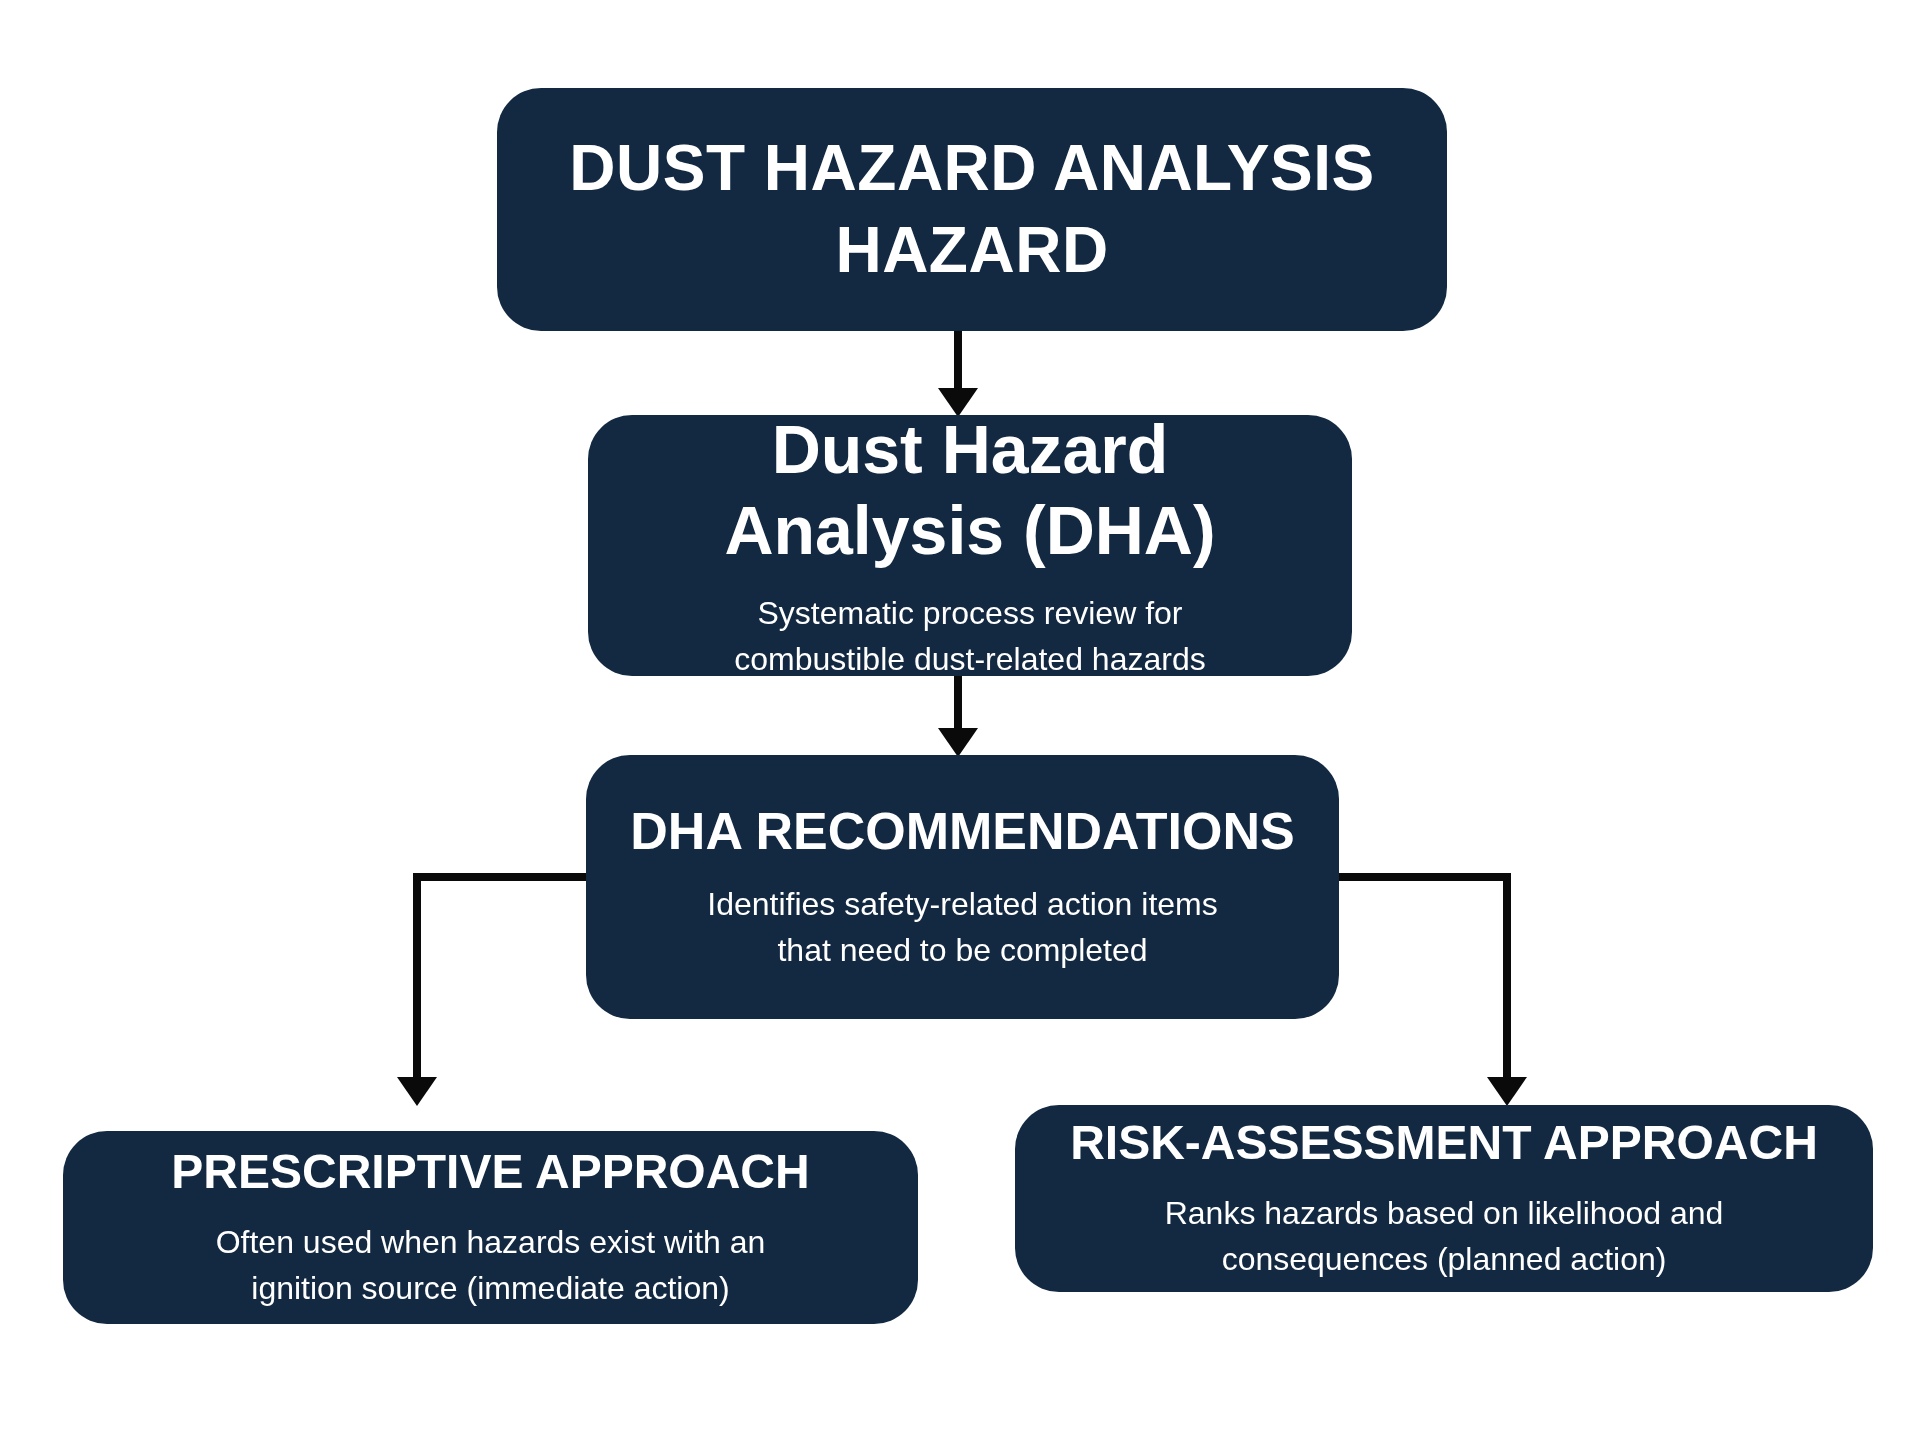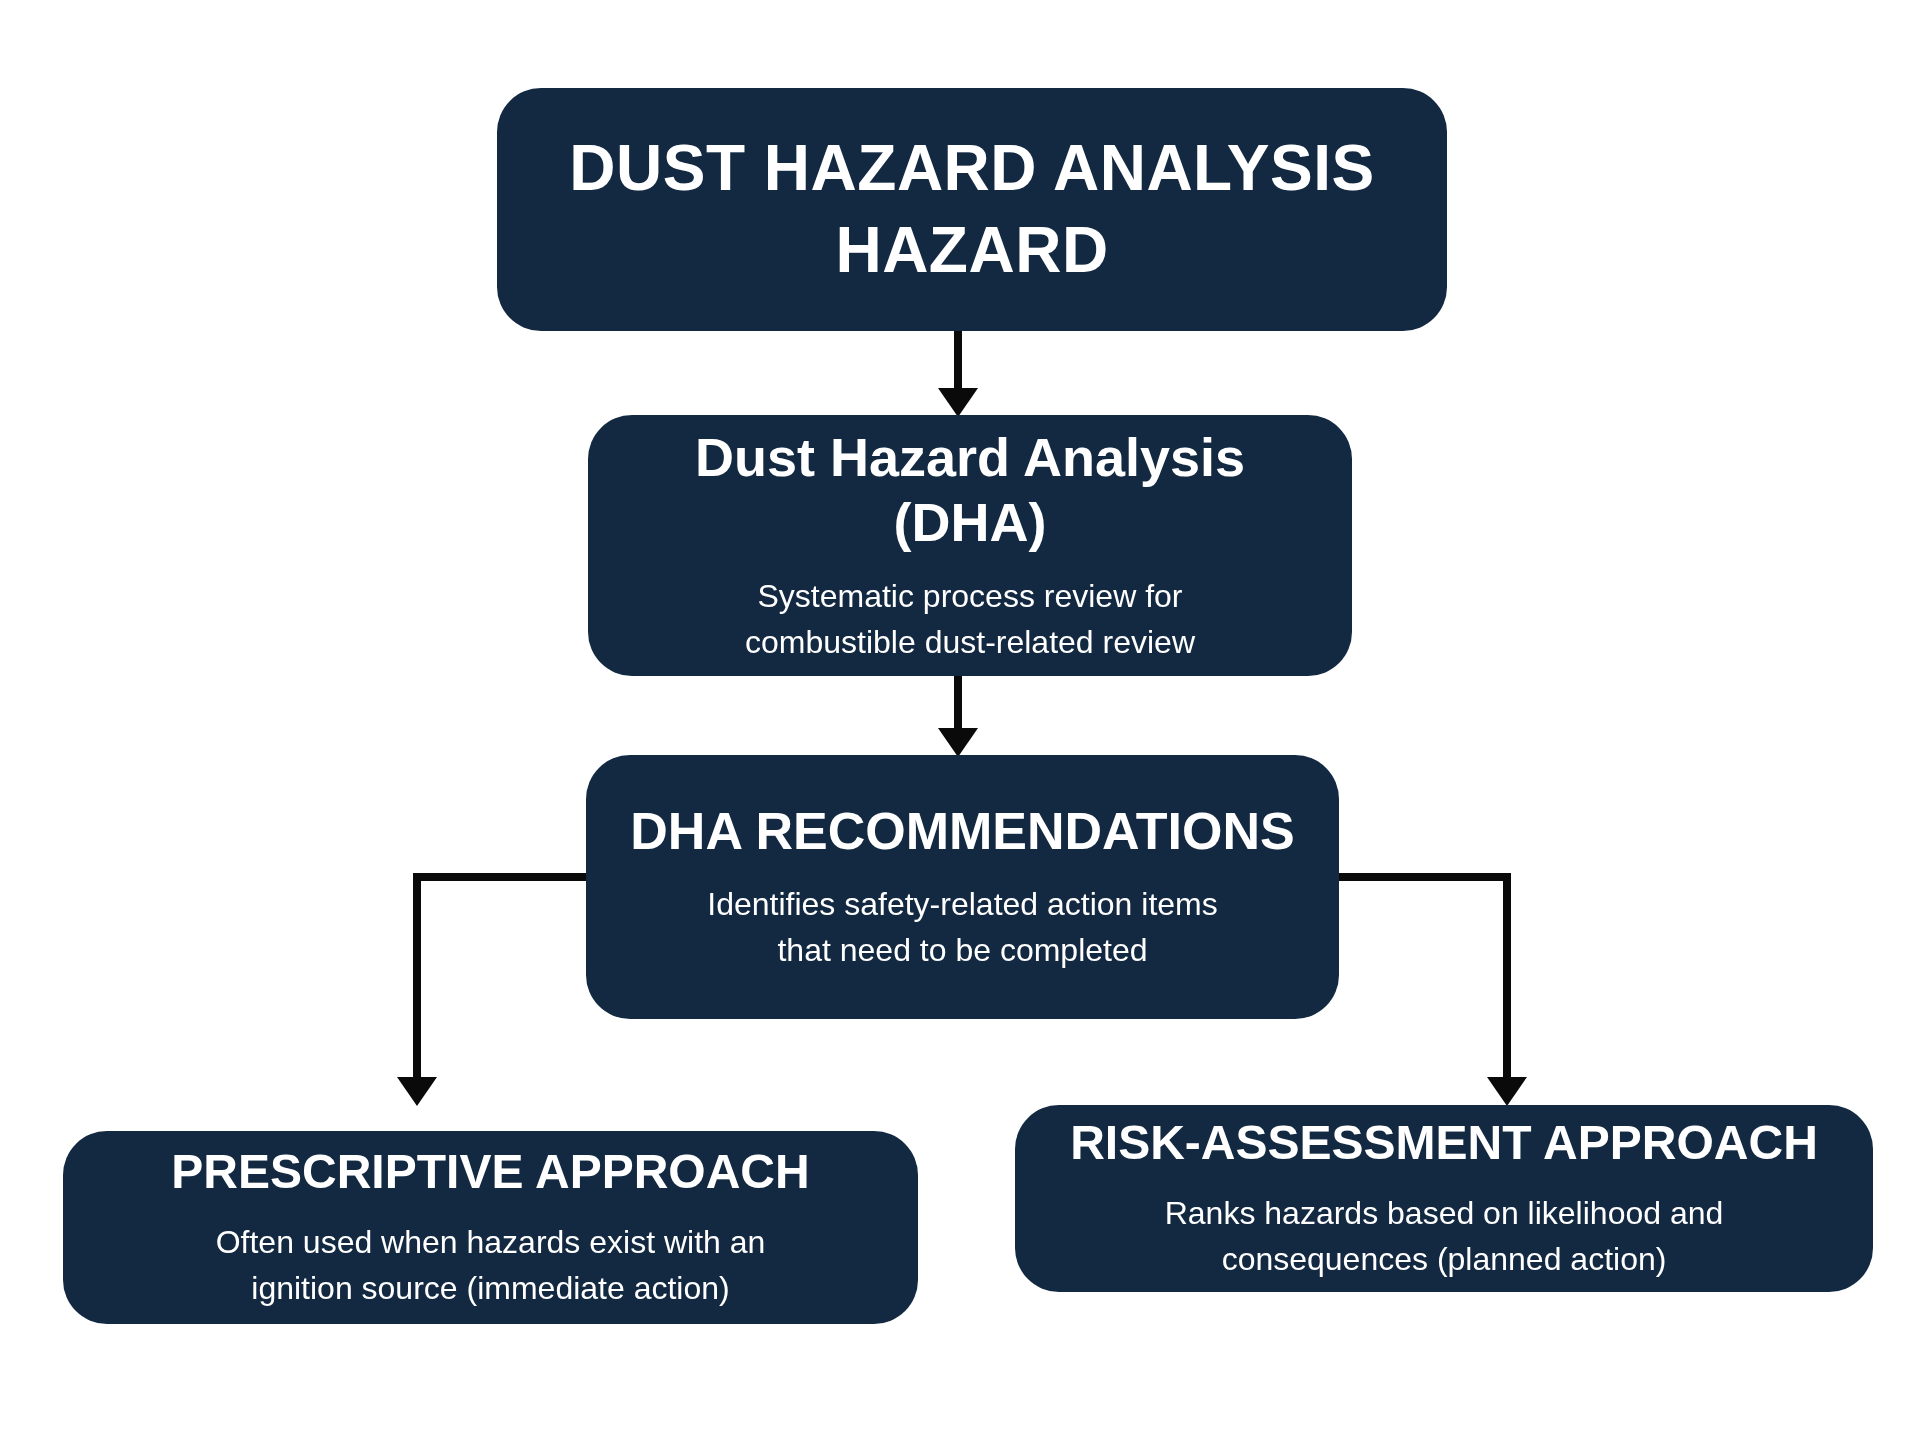--- a/index.html
+++ b/index.html
@@ -31,21 +31,21 @@
   .node-title {
     font-weight: 800;
     color: var(--node-text, #ffffff);
   }
   .title-xl {
     font-size: 64px;
     line-height: 1.27;
     letter-spacing: 0.5px;
   }
   .title-lg {
-    font-size: 54px;
+    font-size: 68px;
     line-height: 1.2;
   }
   .title-md {
     font-size: 52px;
     line-height: 1.2;
   }
   .title-sm {
     font-size: 48px;
     line-height: 1.2;
   }
@@ -105,21 +105,21 @@
     </div>
   </div>
 
   <div class="connector line-process-dha"></div>
   <div class="arrowhead head-process-dha"></div>
 
   <div class="node node-dha">
     <div class="node-title title-lg">Dust Hazard Analysis (DHA)</div>
     <div class="node-body">
       <span class="tline">Systematic process review for</span>
-      <span class="tline">combustible dust-related review</span>
+      <span class="tline">combustible dust-related hazards</span>
     </div>
   </div>
 
   <div class="connector line-dha-rec"></div>
   <div class="arrowhead head-dha-rec"></div>
 
   <div class="node node-recommendations">
     <div class="node-title title-md">DHA RECOMMENDATIONS</div>
     <div class="node-body">
       <span class="tline">Identifies safety-related action items</span>

